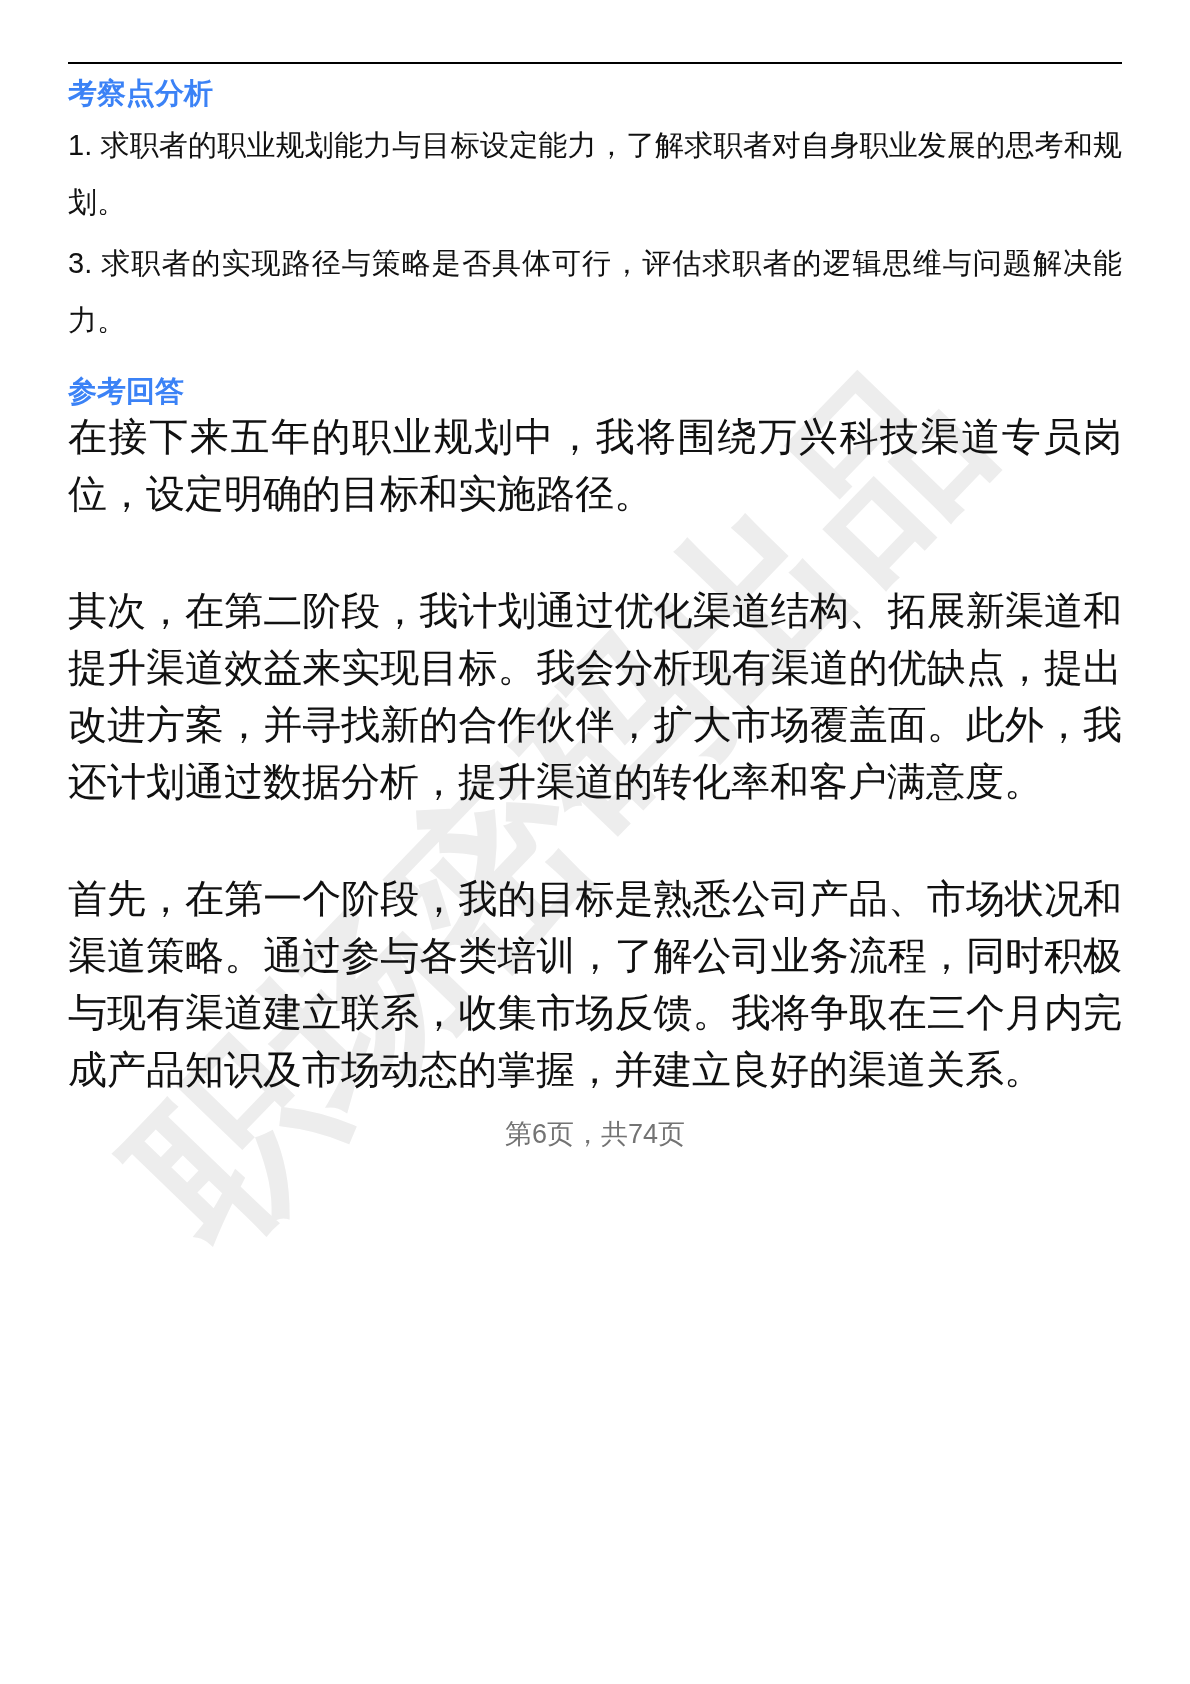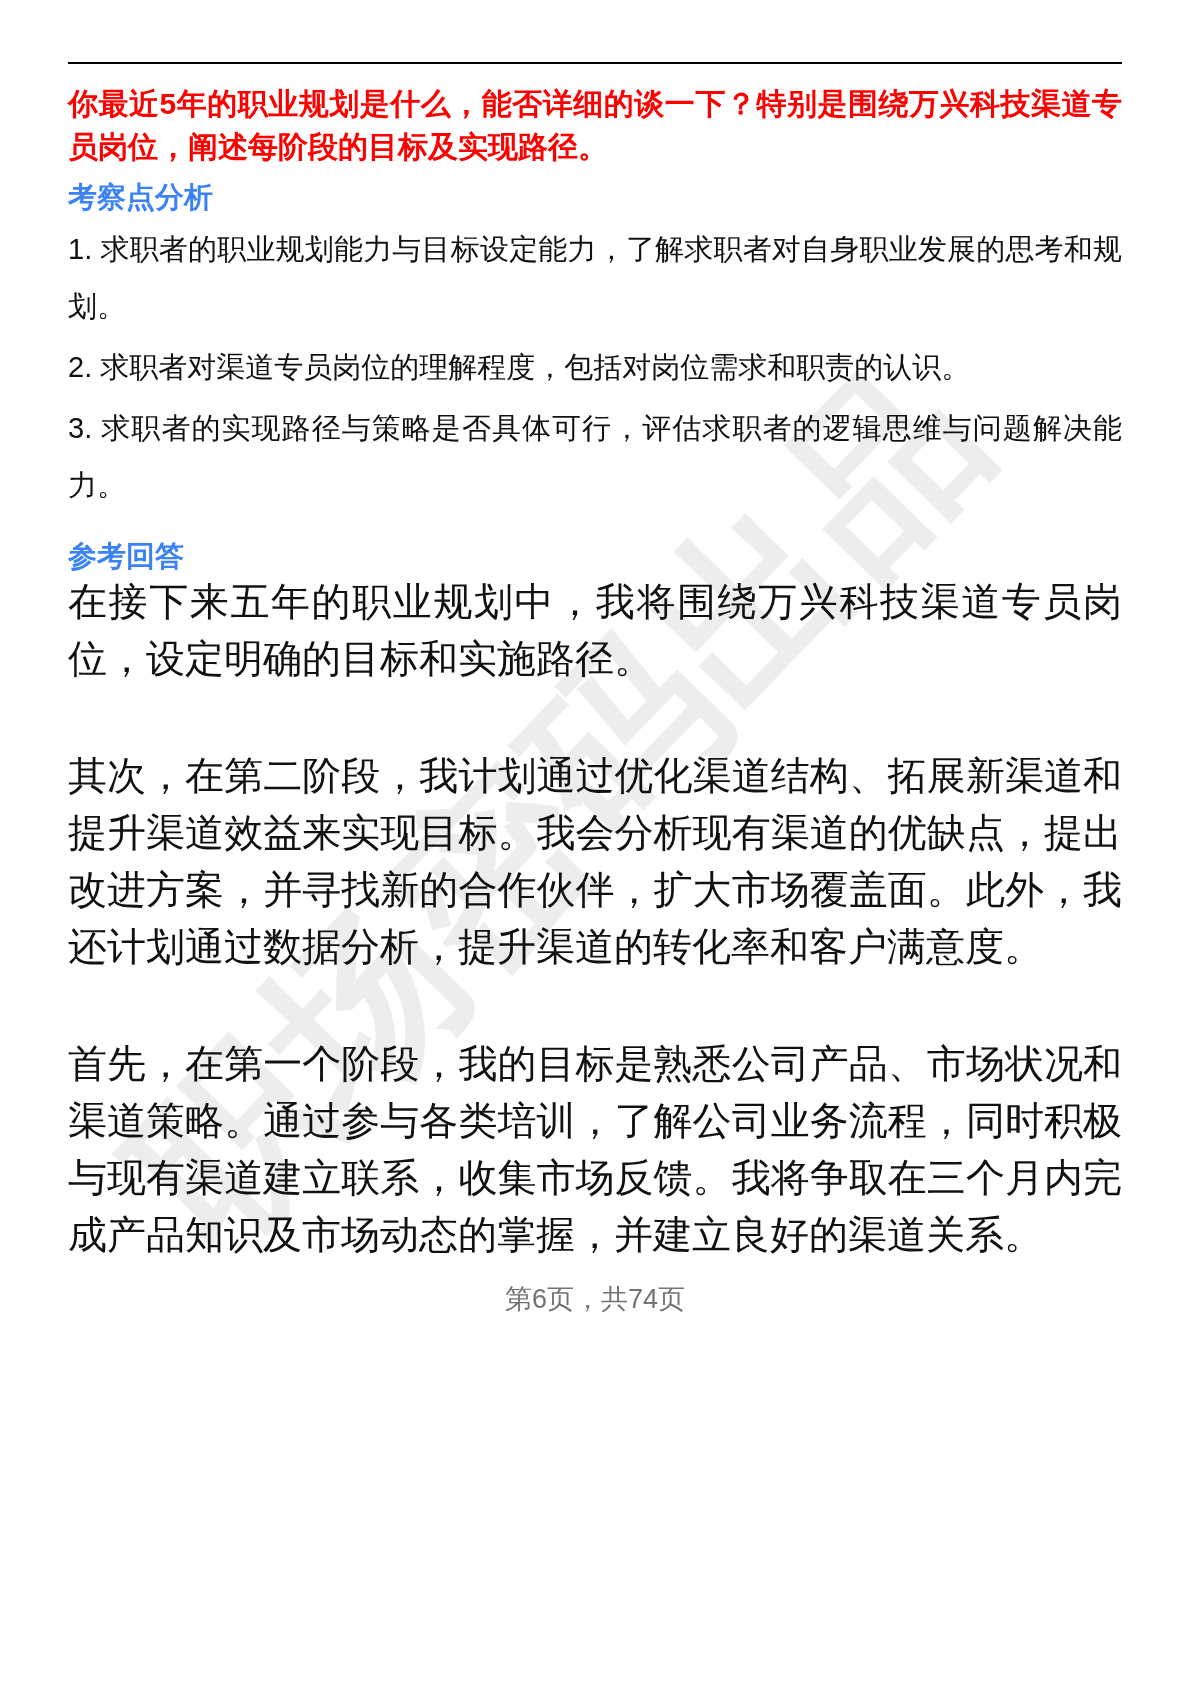--- a/index.html
+++ b/index.html
@@ -77,27 +77,25 @@
 </style>
 </head>
 <body>
 
 <div class="watermark">职场密码出品</div>
 
 <div class="content">
 
   <hr class="rule">
 
-  <div class="question">你最近5年的职业规划是什么，能否详细的谈一下？特别是围绕万兴科技渠道专员岗位，阐述每阶段的目标及实现路径。</div>
 
   <div class="h-red">考察点分析</div>
 
   <div class="points">
     <p class="point">1. 求职者的职业规划能力与目标设定能力，了解求职者对自身职业发展的思考和规划。</p>
-    <p class="point">2. 求职者对渠道专员岗位的理解程度，包括对岗位需求和职责的认识。</p>
     <p class="point">3. 求职者的实现路径与策略是否具体可行，评估求职者的逻辑思维与问题解决能力。</p>
   </div>
 
   <div class="h-red answer-h">参考回答</div>
 
   <p class="para first">在接下来五年的职业规划中，我将围绕万兴科技渠道专员岗位，设定明确的目标和实施路径。</p>
 
   <p class="para">其次，在第二阶段，我计划通过优化渠道结构、拓展新渠道和提升渠道效益来实现目标。我会分析现有渠道的优缺点，提出改进方案，并寻找新的合作伙伴，扩大市场覆盖面。此外，我还计划通过数据分析，提升渠道的转化率和客户满意度。</p>
 
   <p class="para">首先，在第一个阶段，我的目标是熟悉公司产品、市场状况和渠道策略。通过参与各类培训，了解公司业务流程，同时积极与现有渠道建立联系，收集市场反馈。我将争取在三个月内完成产品知识及市场动态的掌握，并建立良好的渠道关系。</p>

